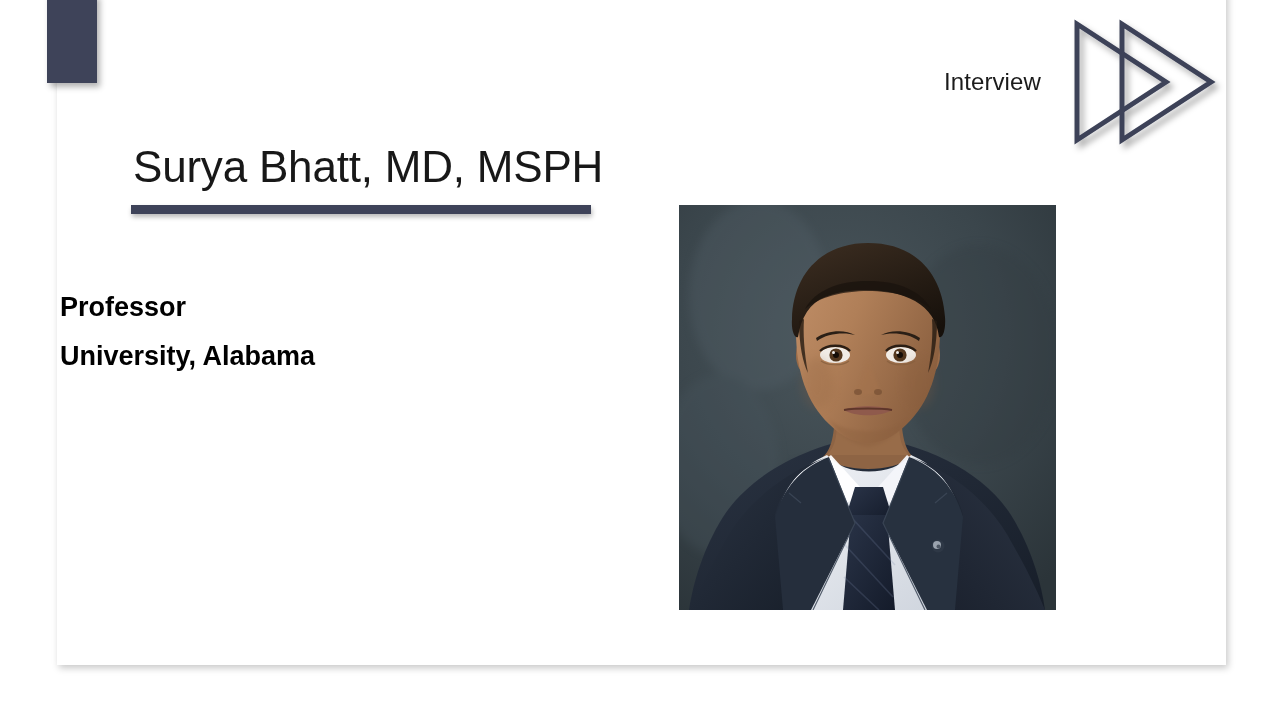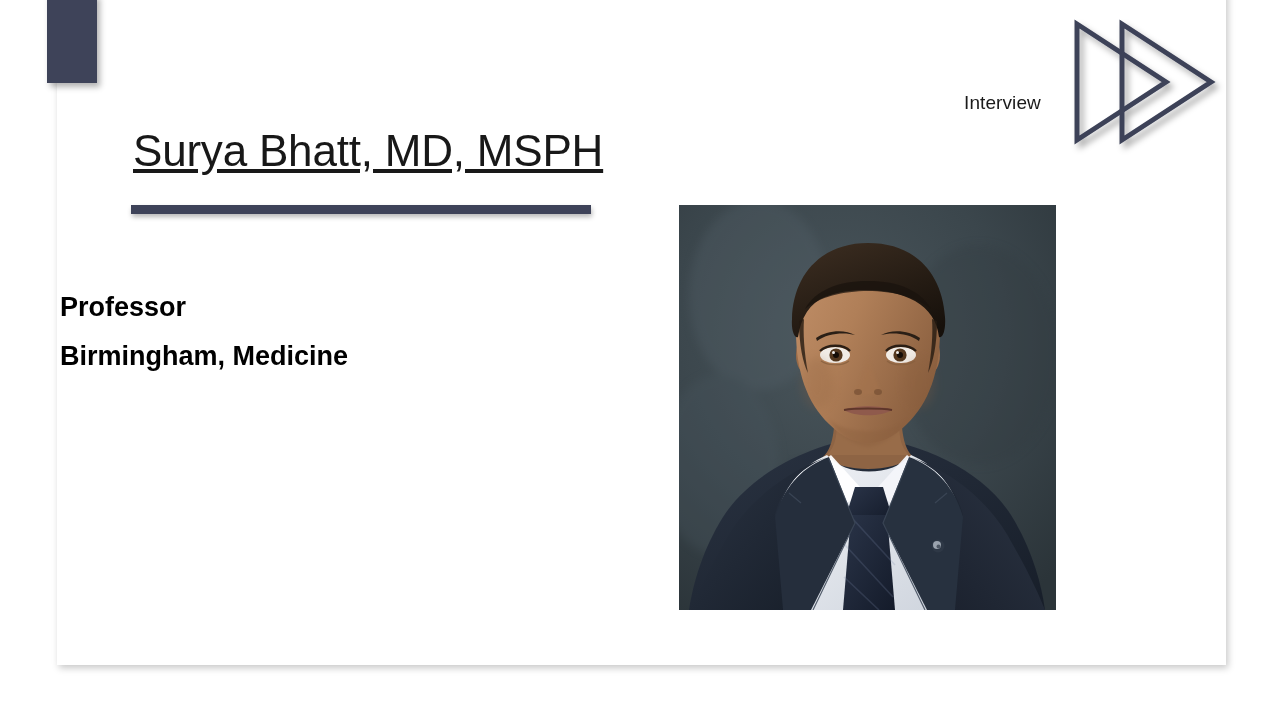--- a/index.html
+++ b/index.html
@@ -43,29 +43,28 @@
     width: 50px;
     height: 89px;
     background: #3E4359;
     box-shadow: 3px 4px 6px rgba(0,0,0,0.30);
   }
 
   
   .title {
     position: absolute;
     left: 133px;
-    top: 126px;
+    top: 142px;
     width: 700px;
     font-size: 44px;
     font-weight: 400;
     line-height: 1.12;
     color: #181818;
     letter-spacing: -0.2px;
     white-space: nowrap;
-    text-decoration: underline;
   }
   .title-rule {
     position: absolute;
     left: 131px;
     top: 205px;
     width: 460px;
     height: 9px;
     background: #3E4359;
     box-shadow: 1px 3px 5px rgba(0,0,0,0.28);
   }
@@ -96,27 +95,26 @@
     height: 405px;
     overflow: hidden;
     background: #3a454a;
   }
   .photo-frame svg { display: block; }
 
   
   .interview-label {
     position: absolute;
     left: 944px;
-    top: 92px;
-    font-size: 19px;
+    top: 68px;
+    font-size: 24px;
     font-weight: 400;
     color: #1b1b1b;
     white-space: nowrap;
     letter-spacing: 0.1px;
-    margin-left: 20px;
   }
   .play-icon {
     position: absolute;
     left: 1062px;
     top: 12px;
     width: 168px;
     height: 140px;
   }
   .play-icon svg { display: block; overflow: visible; }
 </style>
@@ -127,21 +125,21 @@
 
   <div class="slide-panel"></div>
 
   <div class="accent-block"></div>
 
   <div class="title">Surya Bhatt, MD, MSPH</div>
   <div class="title-rule"></div>
 
   <div class="body-block">
     <p class="body-line">Professor</p>
-    <p class="body-line">Birmingham, Medicine</p>
+    <p class="body-line">University, Alabama</p>
   </div>
 
   <div class="photo-frame">
     <svg width="377" height="405" viewBox="0 0 377 405" xmlns="http://www.w3.org/2000/svg" role="img">
       <defs>
         <radialGradient id="bgGrad" cx="42%" cy="32%" r="82%">
           <stop offset="0%" stop-color="#4a565c"></stop>
           <stop offset="55%" stop-color="#3b464c"></stop>
           <stop offset="100%" stop-color="#2b3439"></stop>
         </radialGradient>

